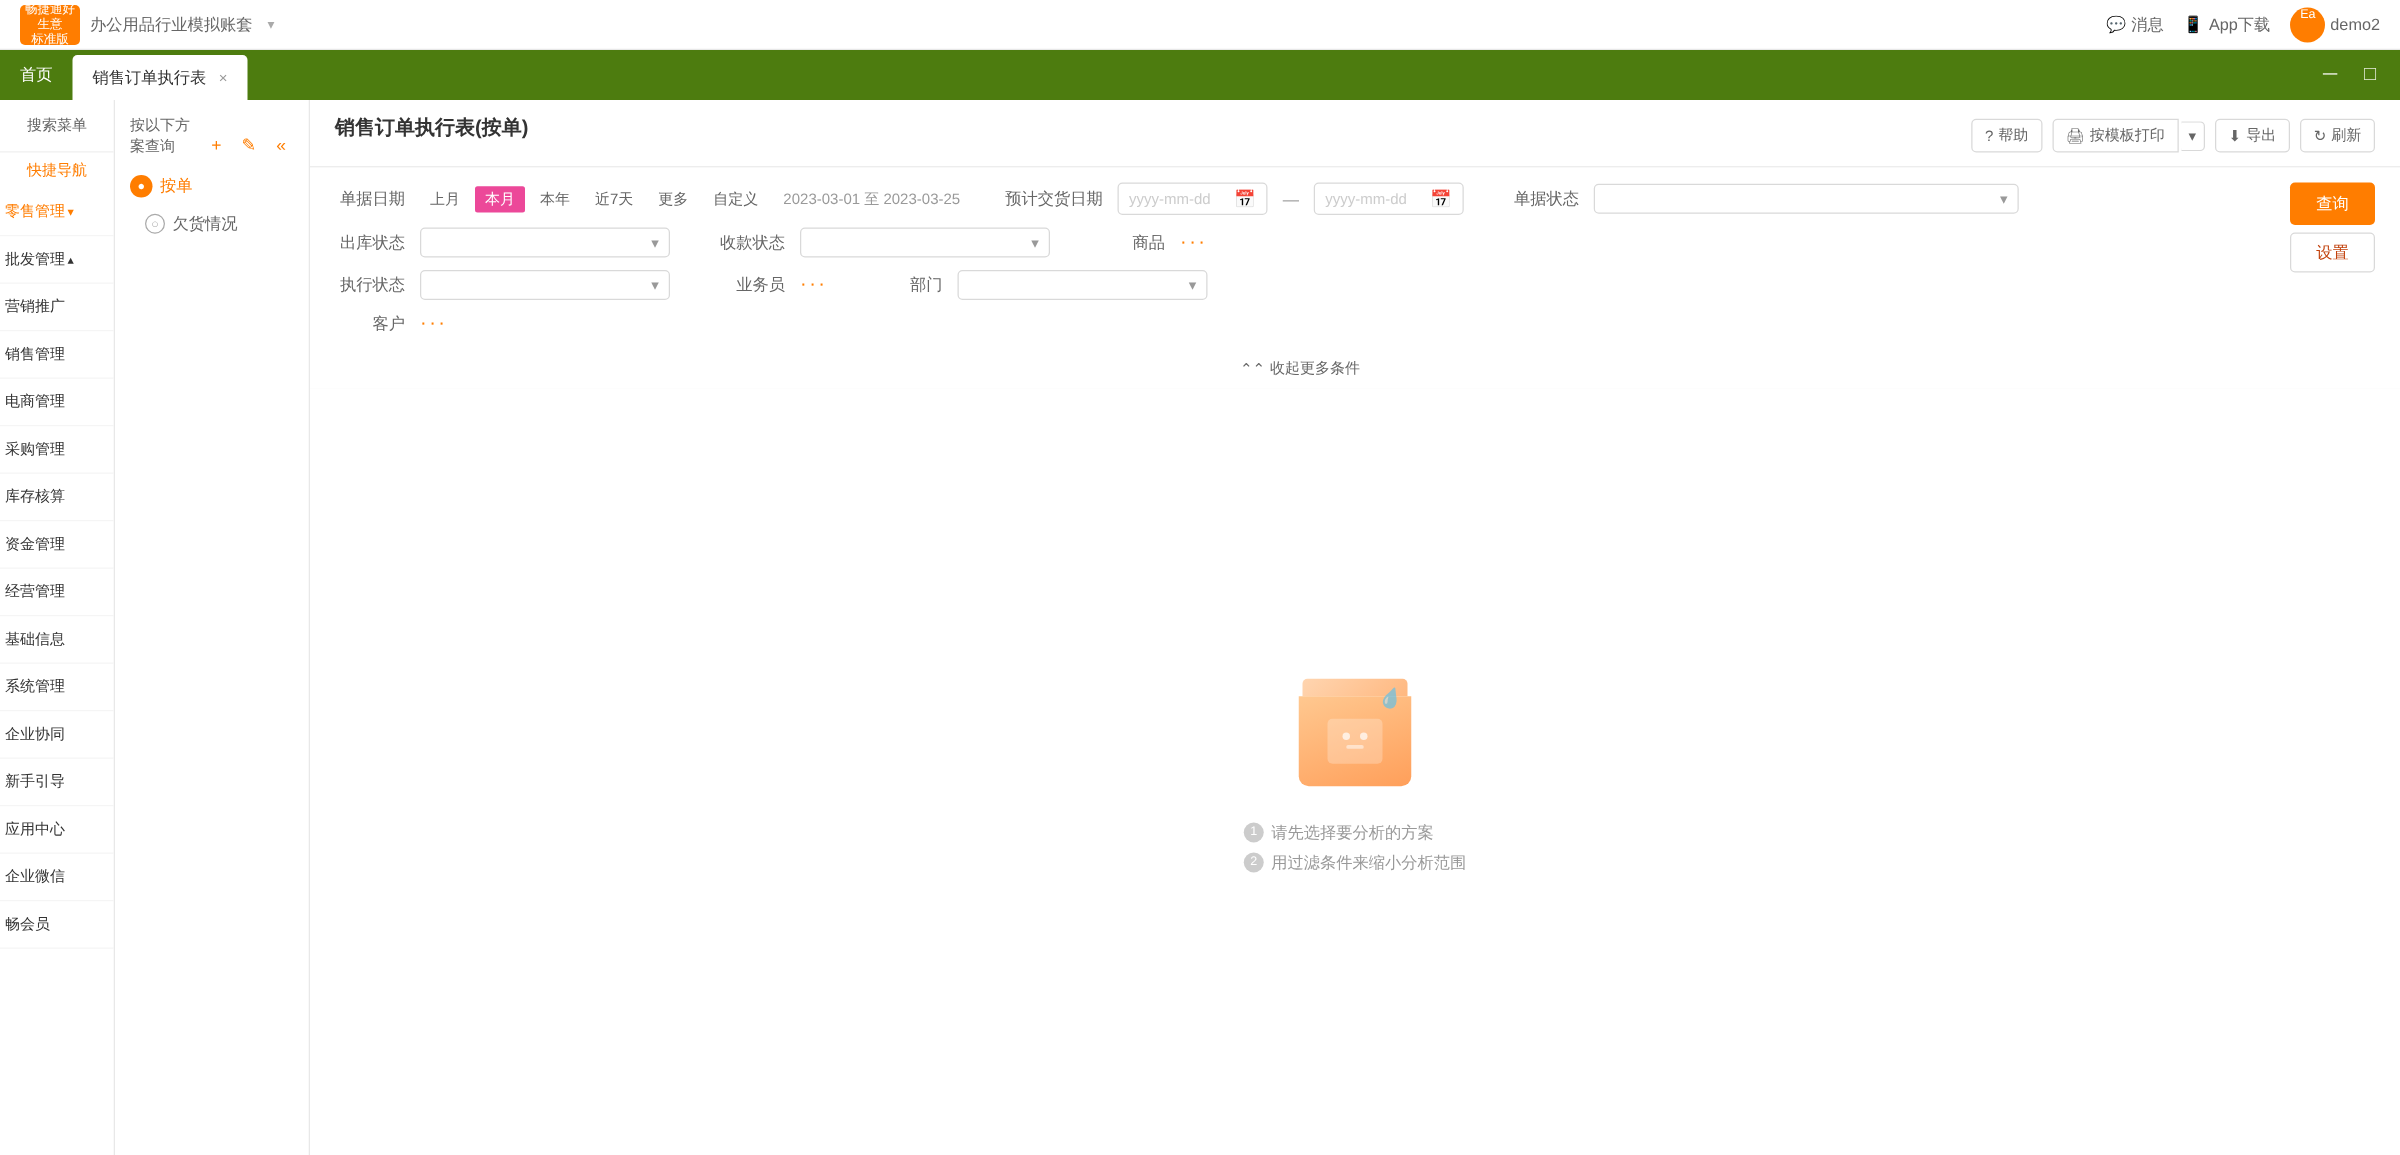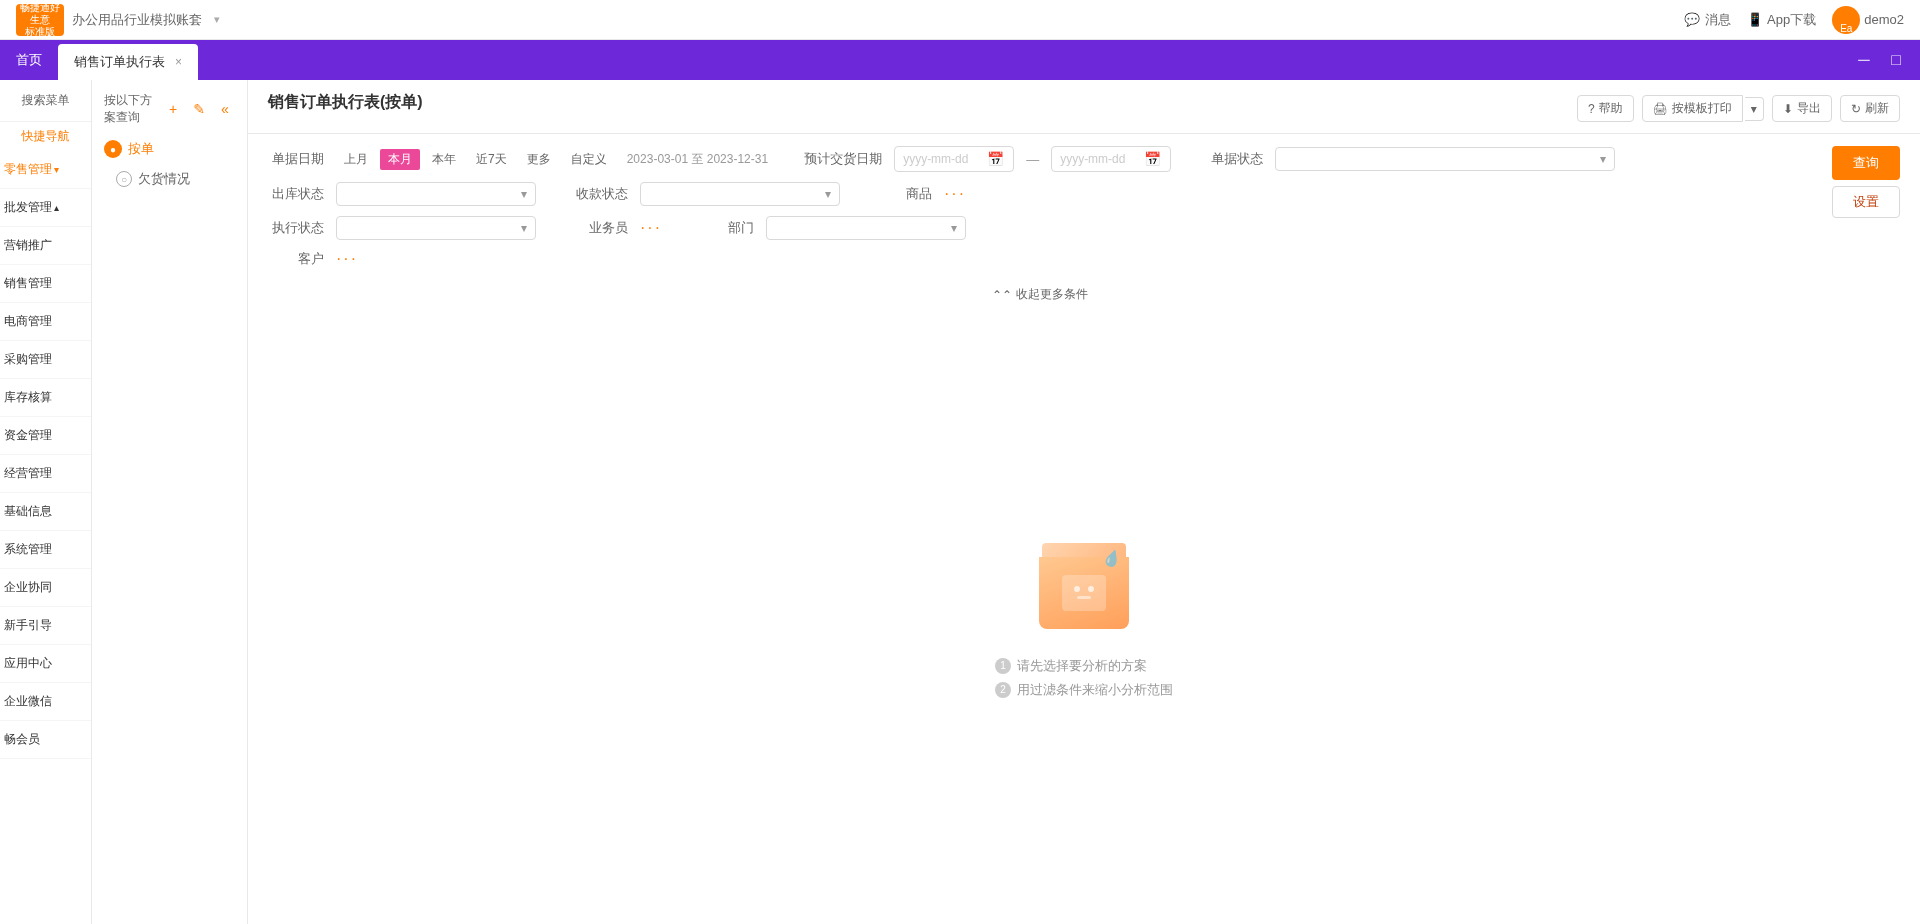--- a/index.html
+++ b/index.html
@@ -6,21 +6,21 @@
     body { font-family: "Microsoft YaHei", "PingFang SC", sans-serif; font-size: 13px; background: #f5f5f5; display: flex; flex-direction: column; height: 924px; overflow: hidden; }
 
     
     .topbar { height: 40px; background: #fff; display: flex; align-items: center; justify-content: space-between; padding: 0 16px; border-bottom: 1px solid #e8e8e8; flex-shrink: 0; }
     .topbar-left { display: flex; align-items: center; gap: 8px; }
     .logo-box { width: 48px; height: 32px; background: #ff7d00; border-radius: 4px; display: flex; align-items: center; justify-content: center; }
     .logo-text { color: #fff; font-size: 10px; line-height: 1.2; text-align: center; }
     .app-title { color: #666; font-size: 13px; }
     .topbar-right { display: flex; align-items: center; gap: 16px; color: #666; font-size: 13px; }
     .topbar-right-item { display: flex; align-items: center; gap: 4px; cursor: pointer; }
-    .avatar { width: 28px; height: 28px; border-radius: 50%; background: #ff7d00; display: flex; align-items: flex-end; justify-content: center; color: #fff; font-size: 11px; overflow: hidden; }
+    .avatar { width: 28px; height: 28px; border-radius: 50%; background: #ff7d00; display: flex; align-items: flex-start; justify-content: center; color: #fff; font-size: 11px; overflow: hidden; }
 
     
     .tabbar { height: 40px; background: #20b2aa; display: flex; align-items: center; padding: 0; flex-shrink: 0; }
     .tab-item { height: 40px; padding: 0 16px; display: flex; align-items: center; color: rgba(255,255,255,0.85); font-size: 13px; cursor: pointer; gap: 6px; position: relative; }
     .tab-item.active { background: #fff; color: #333; border-radius: 4px 4px 0 0; margin-top: 4px; height: 36px; }
     .tab-item.home { background: transparent; color: #fff; }
     .tab-close { font-size: 12px; color: #999; cursor: pointer; margin-left: 4px; }
     .tabbar-actions { margin-left: auto; display: flex; align-items: center; gap: 8px; padding-right: 12px; }
     .tabbar-action-btn { color: rgba(255,255,255,0.85); font-size: 16px; cursor: pointer; width: 24px; height: 24px; display: flex; align-items: center; justify-content: center; }
 
@@ -33,21 +33,21 @@
     .sidebar-search-text { color: #666; font-size: 12px; text-align: center; padding: 4px 0; cursor: pointer; }
     .sidebar-nav-label { color: #ff7d00; font-size: 12px; text-align: center; padding: 6px 0; cursor: pointer; }
     .sidebar-item { padding: 10px 4px; text-align: center; color: #333; font-size: 12px; cursor: pointer; border-bottom: 1px solid #f5f5f5; display: flex; flex-direction: row; align-items: center; gap: 2px; }
     .sidebar-item.active { color: #ff7d00; }
 
     
     .content { flex: 1; display: flex; overflow: hidden; }
 
     
     .left-panel { width: 156px; background: #fff; border-right: 1px solid #e8e8e8; padding: 8px 0; flex-shrink: 0; }
-    .left-panel-header { display: flex; align-items: center; justify-content: space-between; padding: 4px 12px 8px; }
+    .left-panel-header { display: flex; align-items: flex-end; justify-content: space-between; padding: 4px 12px 8px; }
     .left-panel-title { font-size: 12px; color: #666; }
     .left-panel-actions { display: flex; gap: 6px; }
     .left-panel-action-btn { width: 20px; height: 20px; border-radius: 50%; display: flex; align-items: center; justify-content: center; font-size: 14px; cursor: pointer; color: #ff7d00; }
     .scheme-item { display: flex; align-items: center; gap: 6px; padding: 6px 12px; cursor: pointer; color: #ff7d00; font-size: 13px; }
     .scheme-item .scheme-icon { width: 18px; height: 18px; border-radius: 50%; background: #ff7d00; display: flex; align-items: center; justify-content: center; color: #fff; font-size: 11px; }
     .scheme-sub-item { display: flex; align-items: center; gap: 6px; padding: 6px 12px 6px 24px; cursor: pointer; color: #666; font-size: 13px; }
     .scheme-sub-item .sub-icon { width: 16px; height: 16px; border-radius: 50%; border: 1px solid #aaa; display: flex; align-items: center; justify-content: center; font-size: 10px; color: #aaa; }
 
     
     .main-panel { flex: 1; display: flex; flex-direction: column; overflow: hidden; background: #f5f5f5; }
@@ -76,21 +76,21 @@
     .empty-num { width: 16px; height: 16px; border-radius: 50%; background: #ccc; color: #fff; font-size: 10px; display: flex; align-items: center; justify-content: center; flex-shrink: 0; }
     .query-btn { background: #ff7d00; color: #fff; border: none; border-radius: 4px; padding: 8px 20px; font-size: 13px; cursor: pointer; min-width: 68px; }
     .settings-btn { background: #fff; color: #c2410c; border: 1px solid #d9d9d9; border-radius: 4px; padding: 6px 14px; font-size: 13px; cursor: pointer; min-width: 68px; }
 
     
     .filter-section { background: #fff; flex-shrink: 0; }
 
     .topbar-dropdown { color: #aaa; font-size: 11px; margin-left: 4px; cursor: pointer; }
 
     
-    .tabbar { background: #6d28d9; }
+    .tabbar { background: #4d7c0f; }
 
     .print-btn-group { display: flex; align-items: center; gap: 2px; }
     .print-btn { background: #fff; color: #666; border: 1px solid #d9d9d9; border-radius: 4px 0 0 4px; padding: 4px 10px; font-size: 12px; cursor: pointer; display: flex; align-items: center; gap: 4px; }
     .print-btn-arrow { background: #fff; color: #666; border: 1px solid #d9d9d9; border-left: none; border-radius: 0 4px 4px 0; padding: 4px 6px; font-size: 12px; cursor: pointer; }
     .export-btn { background: #fff; color: #666; border: 1px solid #d9d9d9; border-radius: 4px; padding: 4px 10px; font-size: 12px; cursor: pointer; display: flex; align-items: center; gap: 4px; }
     .refresh-btn { background: #fff; color: #666; border: 1px solid #d9d9d9; border-radius: 4px; padding: 4px 10px; font-size: 12px; cursor: pointer; display: flex; align-items: center; gap: 4px; }
     .help-btn { background: #fff; color: #666; border: 1px solid #d9d9d9; border-radius: 4px; padding: 4px 10px; font-size: 12px; cursor: pointer; display: flex; align-items: center; gap: 4px; }
     .header-right-btns { display: flex; align-items: center; gap: 8px; }
   </style>
 </head>
@@ -253,21 +253,21 @@
             <div class="filter-row" style="margin-bottom:10px; display:flex; align-items:center; gap:12px;">
               <span class="filter-label">单据日期</span>
               <div class="date-tabs">
                 <span class="date-tab">上月</span>
                 <span class="date-tab active">本月</span>
                 <span class="date-tab">本年</span>
                 <span class="date-tab">近7天</span>
                 <span class="date-tab">更多</span>
                 <span class="date-tab">自定义</span>
               </div>
-              <span class="filter-date-range">2023-03-01 至 2023-12-31</span>
+              <span class="filter-date-range">2023-03-01 至 2023-03-25</span>
 
               <span class="filter-label" style="margin-left:24px;">预计交货日期</span>
               <div class="date-input">
                 <span style="color:#ccc;font-size:12px;">yyyy-mm-dd</span>
                 <span class="cal-icon">📅</span>
               </div>
               <span class="date-sep">—</span>
               <div class="date-input">
                 <span style="color:#ccc;font-size:12px;">yyyy-mm-dd</span>
                 <span class="cal-icon">📅</span>

